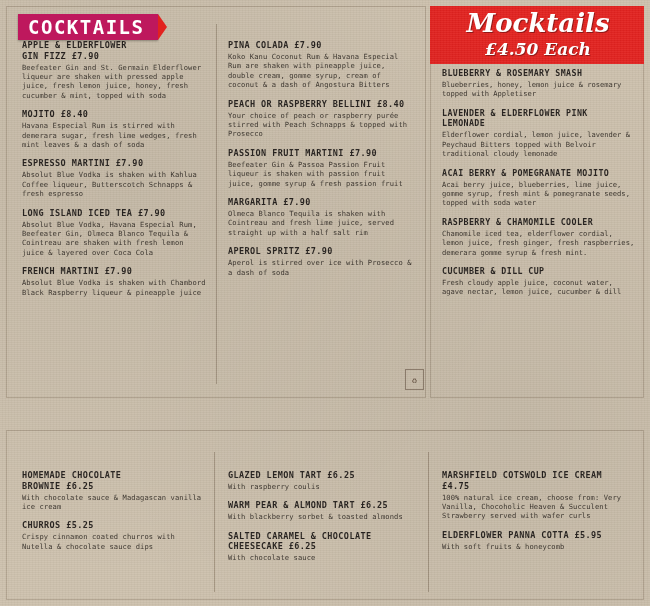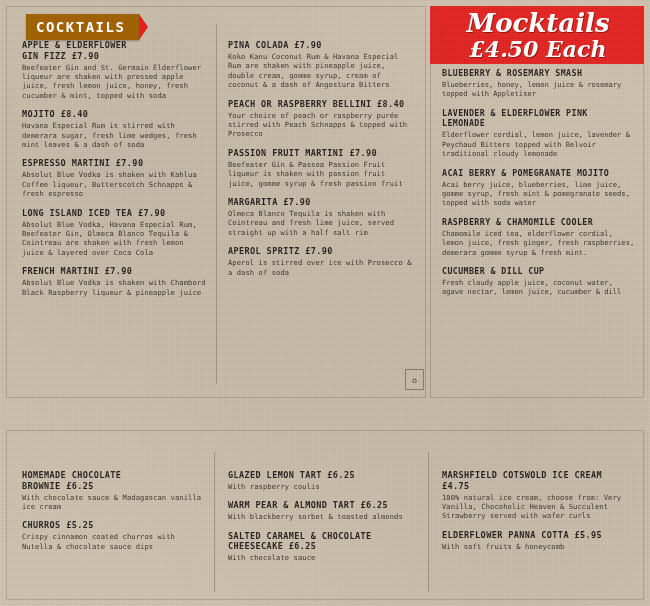--- a/index.html
+++ b/index.html
@@ -30,30 +30,29 @@
     border:1px solid rgba(90,70,50,0.25);
     box-sizing:border-box;
   }
   .cocktails-panel{left:6px;top:6px;width:420px;height:392px;}
   .mocktails-panel{left:430px;top:6px;width:214px;height:392px;}
   .desserts-panel{left:6px;top:430px;width:638px;height:170px;}
 
   
   .ribbon{
     position:absolute;
-    background:#a16207;
+    background:#be185d;
     color:#fff;
     font-weight:bold;
     letter-spacing:1.5px;
-    font-size:14px;
+    font-size:19px;
     line-height:22px;
     padding:2px 14px 2px 10px;
     z-index:6;
     box-shadow:0 1px 2px rgba(0,0,0,0.3);
-    margin-left:8px;
   }
   .ribbon::after{
     content:"";position:absolute;right:-9px;top:0;
     border-top:13px solid transparent;
     border-bottom:13px solid transparent;
     border-left:9px solid #e2221f;
   }
   .ribbon-cocktails{left:18px;top:14px;}
   .ribbon-desserts{left:10px;top:428px;}
 
@@ -64,21 +63,21 @@
   }
   .mock-title{
     font-family:"DejaVu Serif", serif;
     font-style:italic;font-weight:bold;
     font-size:26px;line-height:30px;
     text-shadow:1px 1px 0 rgba(0,0,0,0.35);
   }
   .mock-sub{
     font-family:"DejaVu Serif", serif;
     font-style:italic;font-weight:bold;
-    font-size:22px;line-height:20px;margin-top:1px;
+    font-size:17px;line-height:20px;margin-top:1px;
     text-shadow:1px 1px 0 rgba(0,0,0,0.35);
   }
   .mock-bg{
     position:absolute;left:430px;top:6px;width:214px;height:58px;
     background:#e2221f;z-index:4;
   }
 
   
   .col{position:absolute;box-sizing:border-box;}
   .vline{position:absolute;width:1px;background:rgba(90,70,50,0.35);}

